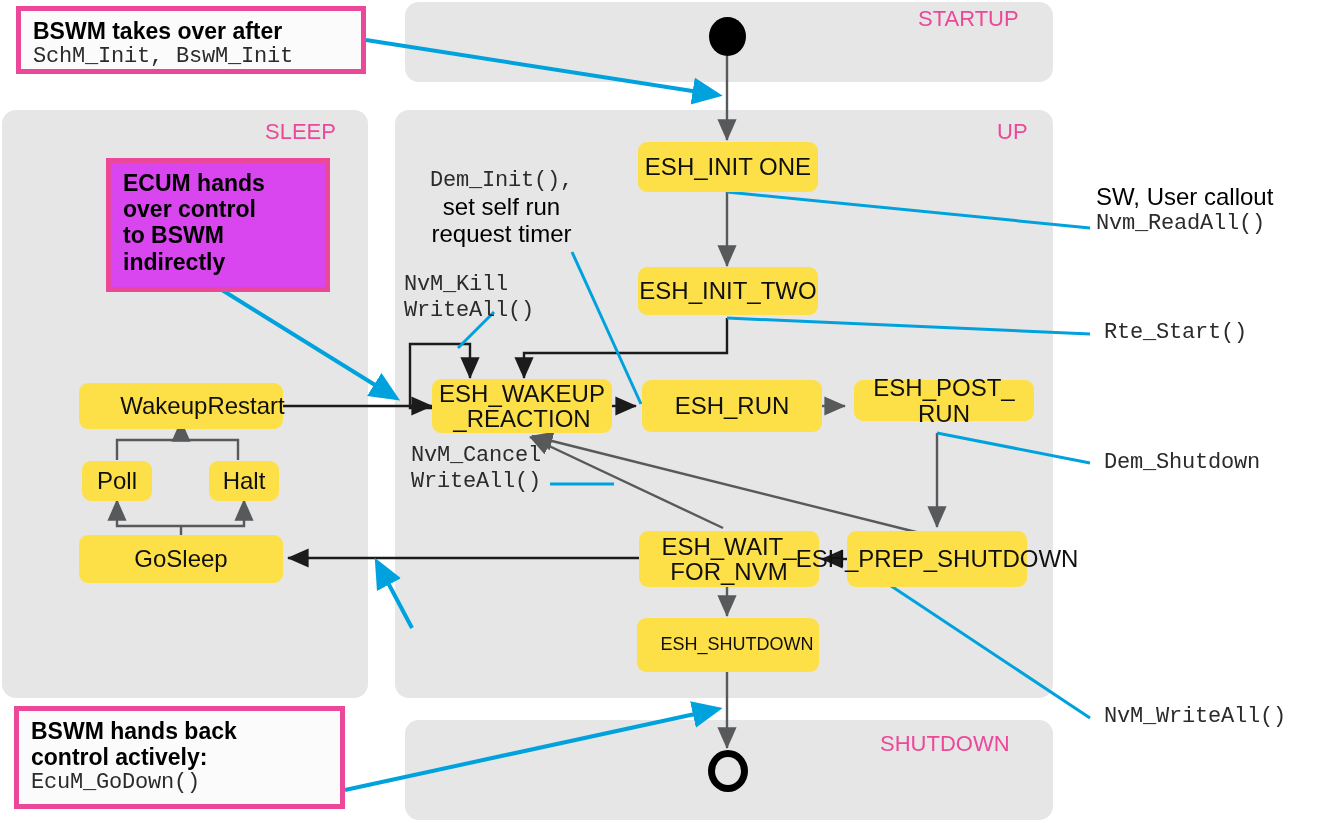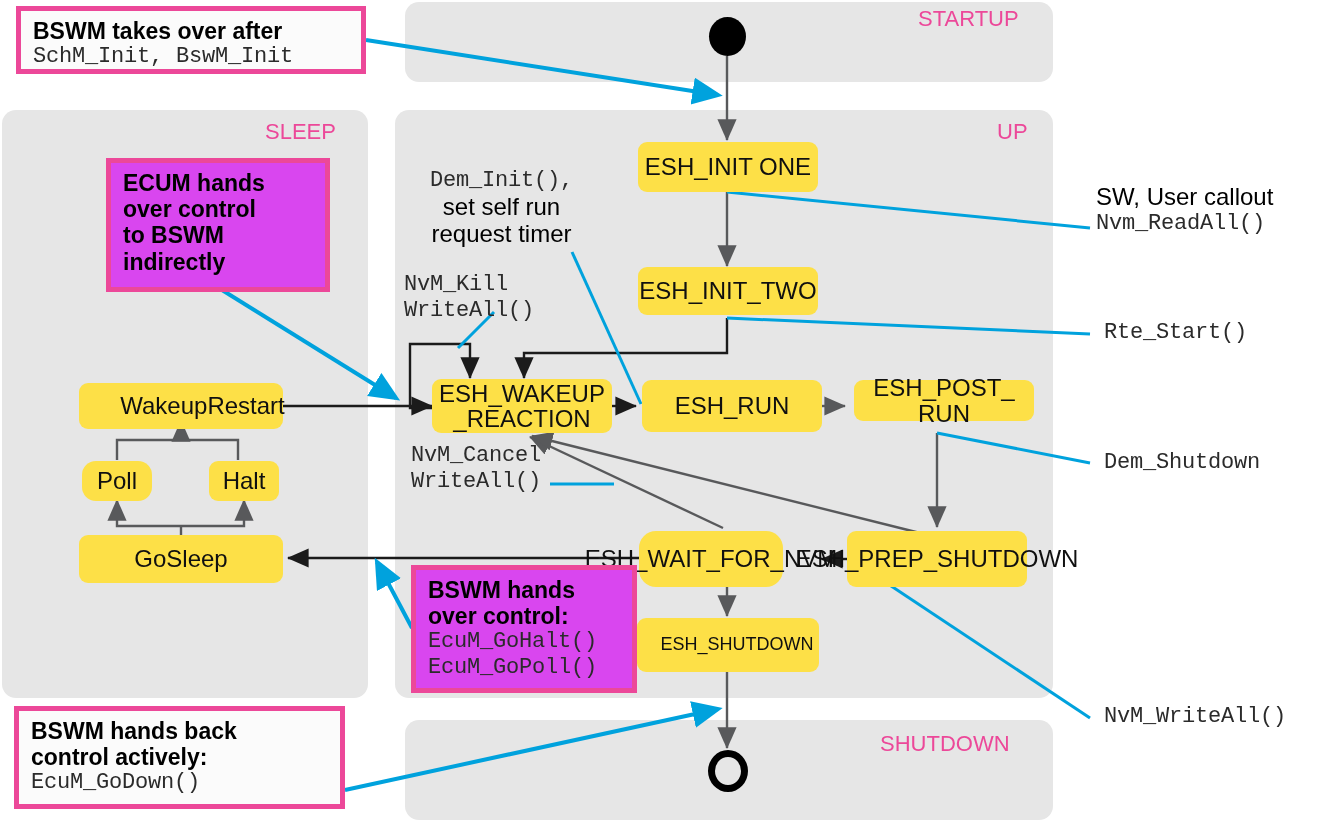--- a/index.html
+++ b/index.html
@@ -159,39 +159,39 @@
 
   <div class="state state-lg" style="left:642px;top:380px;width:180px;height:52px;">
     <span>ESH_RUN</span>
   </div>
 
   <div class="state state-lg" style="left:848px;top:380px;width:180px;height:41px;flex-direction:column;margin-left:6px;">
     <span>ESH_POST_</span>
     <span>RUN</span>
   </div>
 
-  <div class="state state-lg" style="left:639px;top:531px;width:144px;height:56px;flex-direction:row;border-radius:17px;">
+  <div class="state state-lg" style="left:639px;top:531px;width:180px;height:56px;flex-direction:column;">
     <span>ESH_WAIT_</span>
     <span>FOR_NVM</span>
   </div>
 
   <div class="state state-lg" style="left:847px;top:531px;width:180px;height:56px;flex-direction:row;">
     <span>ESH_PREP_</span>
     <span>SHUTDOWN</span>
   </div>
 
   <div class="state state-sm" style="left:637px;top:618px;width:182px;height:54px;padding-left:18px;">
     <span>ESH_SHUTDOWN</span>
   </div>
 
   <div class="state state-lg" style="left:79px;top:383px;width:204px;height:46px;padding-left:43px;">
     <span>WakeupRestart</span>
   </div>
 
-  <div class="state state-lg" style="left:82px;top:461px;width:70px;height:40px;border-radius:14px;">
+  <div class="state state-lg" style="left:82px;top:461px;width:70px;height:40px;">
     <span>Poll</span>
   </div>
 
   <div class="state state-lg" style="left:209px;top:461px;width:70px;height:40px;">
     <span>Halt</span>
   </div>
 
   <div class="state state-lg" style="left:79px;top:535px;width:204px;height:48px;">
     <span>GoSleep</span>
   </div>
@@ -234,26 +234,20 @@
     <div class="co-mono">SchM_Init, BswM_Init</div>
   </div>
 
   <div class="callout on-grey" style="left:106px;top:158px;width:224px;height:134px;">
     <div class="co-bold">ECUM hands</div>
     <div class="co-bold">over control</div>
     <div class="co-bold">to BSWM</div>
     <div class="co-bold">indirectly</div>
   </div>
 
-  <div class="callout on-grey" style="left:411px;top:565px;width:226px;height:128px;">
-    <div class="co-bold">BSWM hands</div>
-    <div class="co-bold">over control:</div>
-    <div class="co-mono">EcuM_GoHalt()</div>
-    <div class="co-mono">EcuM_GoPoll()</div>
-  </div>
 
   <div class="callout" style="left:14px;top:706px;width:331px;height:103px;">
     <div class="co-bold">BSWM hands back</div>
     <div class="co-bold">control actively:</div>
     <div class="co-mono">EcuM_GoDown()</div>
   </div>
 
 </div>
 
 </body></html>

